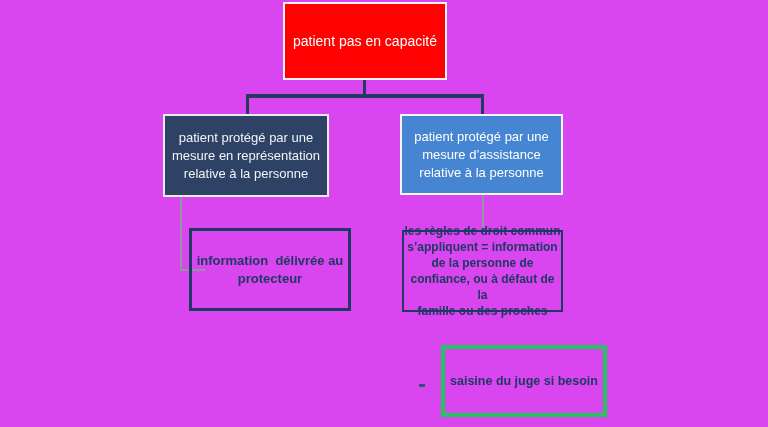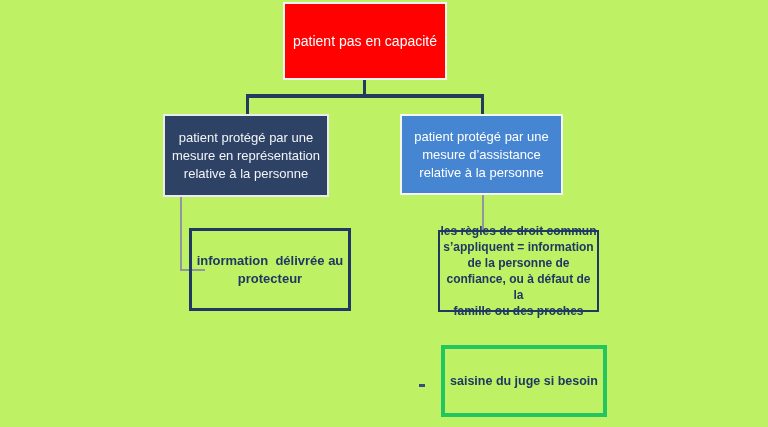--- a/index.html
+++ b/index.html
@@ -1,20 +1,20 @@
 <!DOCTYPE html>
 <html><head>
 <meta charset="utf-8">
 <style>
   html, body { margin: 0; padding: 0; background: #000000; }
   .canvas {
     position: relative;
     width: 768px;
     height: 427px;
-    background: #bef264;
+    background: #d946ef;
     font-family: "Liberation Sans", sans-serif;
     overflow: hidden;
   }
   .node {
     position: absolute;
     display: flex;
     align-items: center;
     justify-content: center;
     text-align: center;
     box-sizing: border-box;
@@ -36,21 +36,21 @@
     color: #FFFFFF; font-size: 13px; line-height: 18px;
   }
   .node-information {
     left: 189px; top: 228px; width: 162px; height: 83px;
     background: transparent; border: 3px solid #1F3864;
     color: #1F3864; font-weight: bold; font-size: 13px; line-height: 18px;
   }
   .node-regles {
     left: 402px; top: 230px; width: 161px; height: 82px;
     background: transparent; border: 2px solid #1F3864;
-    color: #1F3864; font-weight: bold; font-size: 12px; line-height: 16px; margin-left: 36px;
+    color: #1F3864; font-weight: bold; font-size: 12px; line-height: 16px;
   }
   .node-saisine {
     left: 441px; top: 345px; width: 166px; height: 72px;
     background: transparent; border: 4px solid #22c55e;
     color: #1F3864; font-weight: bold; font-size: 12.5px; line-height: 16px;
   }
   .line { position: absolute; }
   .navy { background: #243A5E; }
   .gray { background: #90959F; }
   .conn-stem        { left: 363px; top: 80px;  width: 3px;   height: 16px; }

